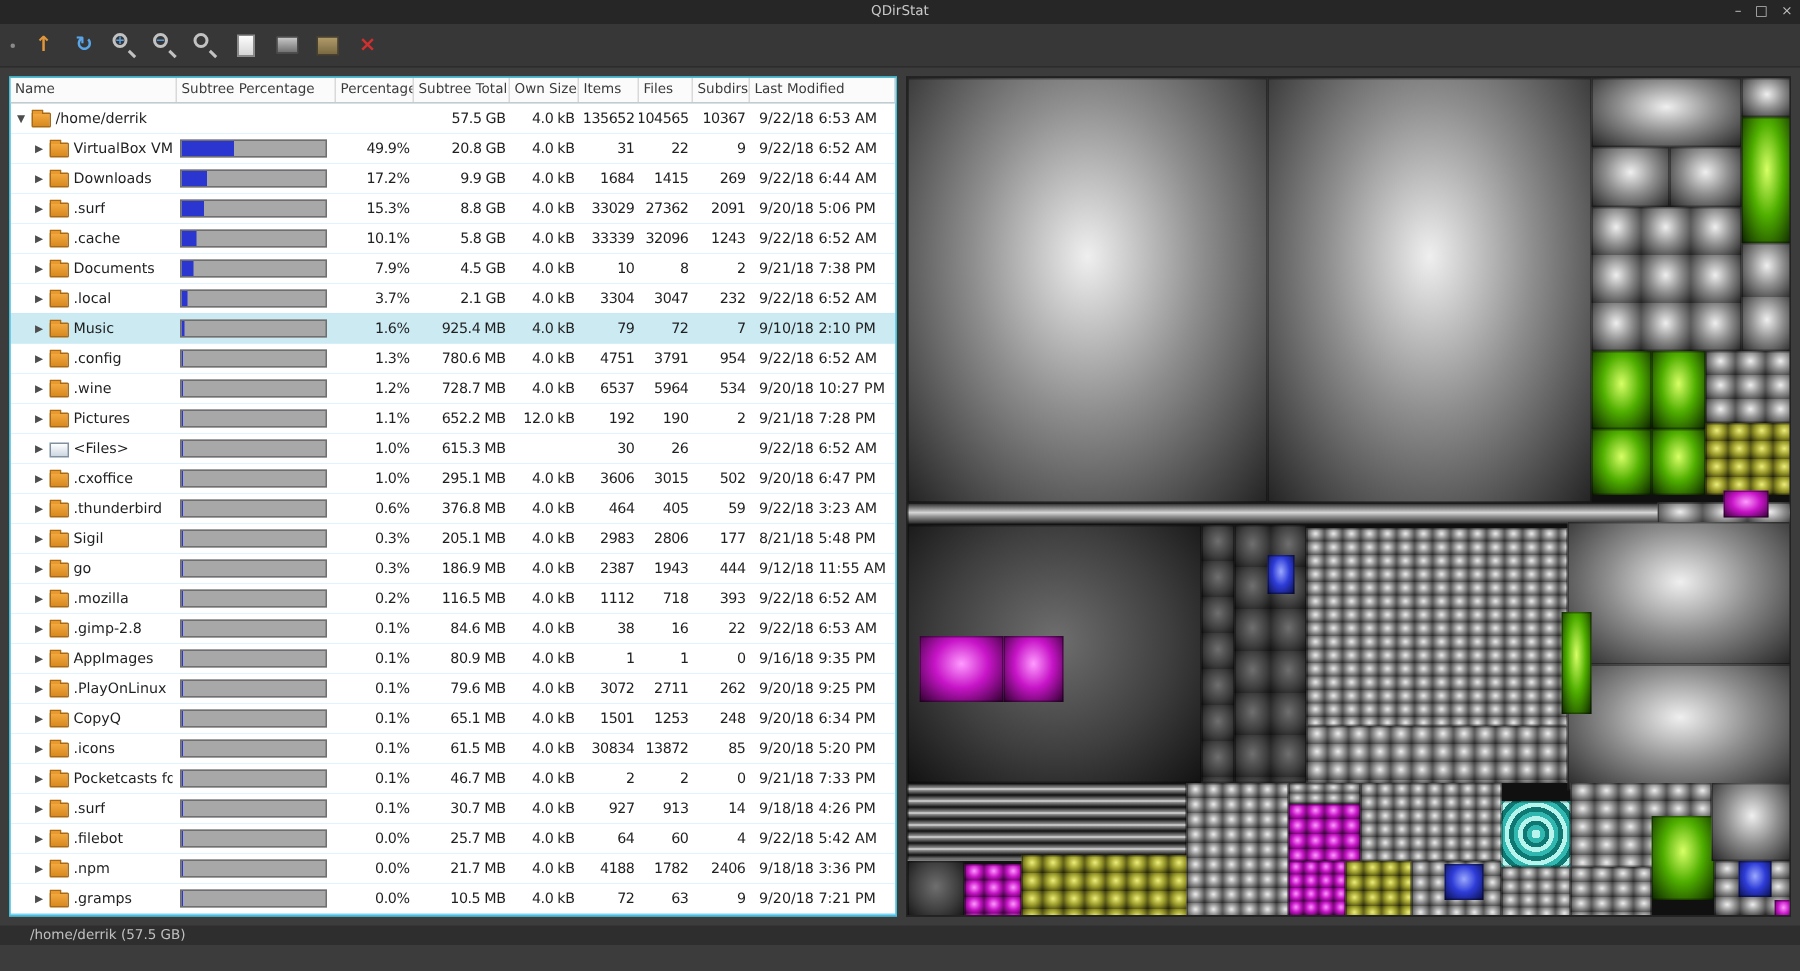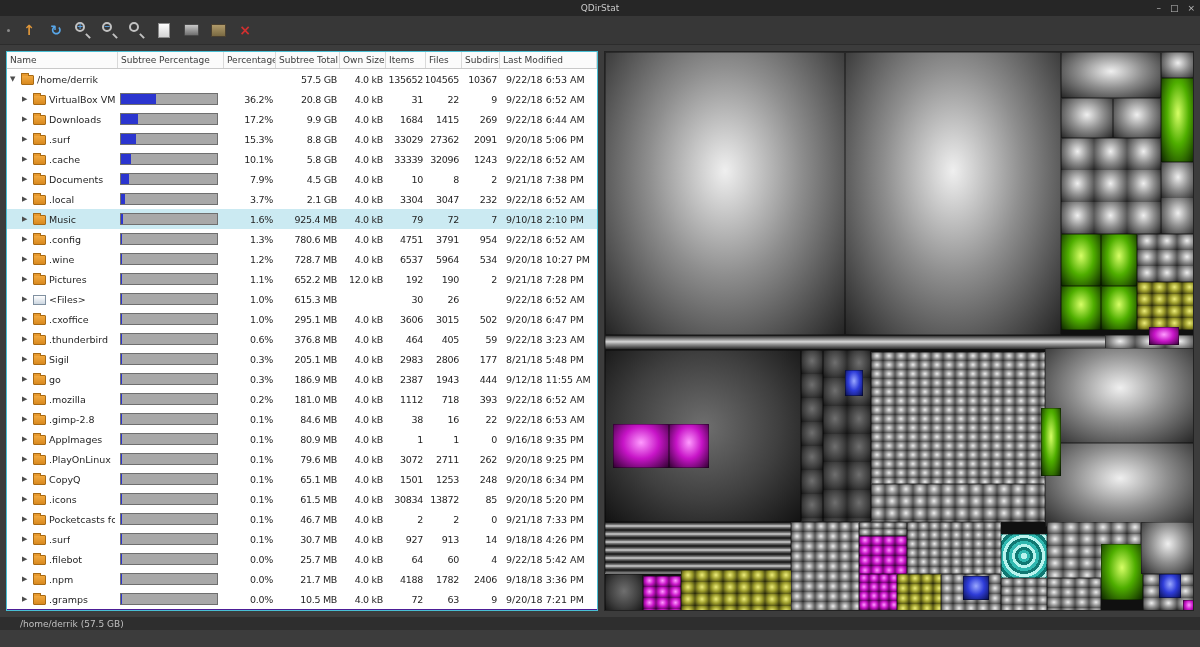--- a/index.html
+++ b/index.html
@@ -24,21 +24,21 @@
                   display:flex; align-items:center; justify-content:center; }
   .t-zoom .sign { font-size:8px; color:#5aa0e0; font-weight:bold; line-height:1; }
   .t-zoom .handleb { position:absolute; width:6px; height:2px; background:#c2c2c2; transform:rotate(45deg); right:1px; bottom:2px; }
   .t-file::before { content:""; width:10px; height:13px; background:linear-gradient(#fdfdfd,#d4d4d4); border:1px solid #8a8a8a; display:block; }
   .t-drive::before { content:""; width:13px; height:10px; background:linear-gradient(#c8c8c8,#6f6f6f); border:1px solid #4a4a4a; border-radius:1px; display:block; }
   .t-package::before { content:""; width:13px; height:11px; background:linear-gradient(#b09a6a,#7a6a42); border:1px solid #4a4030; display:block; }
 
   
   .content { display:flex; gap:6px; padding:6px; height:572px; }
 
-  .table-panel { width:592px; background:#4c1d95; border:1px solid #49bfd4; display:flex; flex-direction:column; overflow:hidden; }
+  .table-panel { width:592px; background:#7dd3fc; border:1px solid #49bfd4; display:flex; flex-direction:column; overflow:hidden;text-align:center; }
   .thead, .trow { display:grid; grid-template-columns:111px 106px 52px 64px 46px 40px 36px 38px 1fr; }
   .thead { height:17px; background:#fbfbfb; border-bottom:1px solid #c9c9c9; }
   .th { display:flex; align-items:center; padding:0 3px; border-right:1px solid #d9d9d9; font-size:9px; color:#3a3a3a;
         overflow:hidden; white-space:nowrap; }
   .tbody { flex:1; overflow:hidden; }
   .trow { height:20px; background:#ffffff; }
   .trow.sel { background:#cbeaf2; }
   .td { font-size:9.5px; color:#1f1f1f; display:flex; align-items:center; padding:0 3px; overflow:hidden; white-space:nowrap; }
   .td.num { justify-content:flex-end; letter-spacing:-0.3px; }
   .td.date { justify-content:flex-start; padding-left:6px; }
@@ -166,21 +166,21 @@
             <div class="td name lvl1">
               <span class="exp">▶</span>
               <span class="ficon folder"></span>
               <span class="nm">VirtualBox VMs</span>
             </div>
             <div class="td barcell">
               <span class="pbar">
                 <span class="pfill" style="width: 36.2%;"></span>
               </span>
             </div>
-            <div class="td num">36.2%</div>
+            <div class="td num">49.9%</div>
             <div class="td num">20.8 GB</div>
             <div class="td num">4.0 kB</div>
             <div class="td num">31</div>
             <div class="td num">22</div>
             <div class="td num">9</div>
             <div class="td date">9/22/18 6:52 AM</div>
           </div>
           <div class="trow">
             <div class="td name lvl1">
               <span class="exp">▶</span>
@@ -452,21 +452,21 @@
               <span class="exp">▶</span>
               <span class="ficon folder"></span>
               <span class="nm">.mozilla</span>
             </div>
             <div class="td barcell">
               <span class="pbar">
                 <span class="pfill" style="width: 0.2%;"></span>
               </span>
             </div>
             <div class="td num">0.2%</div>
-            <div class="td num">181.0 MB</div>
+            <div class="td num">116.5 MB</div>
             <div class="td num">4.0 kB</div>
             <div class="td num">1112</div>
             <div class="td num">718</div>
             <div class="td num">393</div>
             <div class="td date">9/22/18 6:52 AM</div>
           </div>
           <div class="trow">
             <div class="td name lvl1">
               <span class="exp">▶</span>
               <span class="ficon folder"></span>

